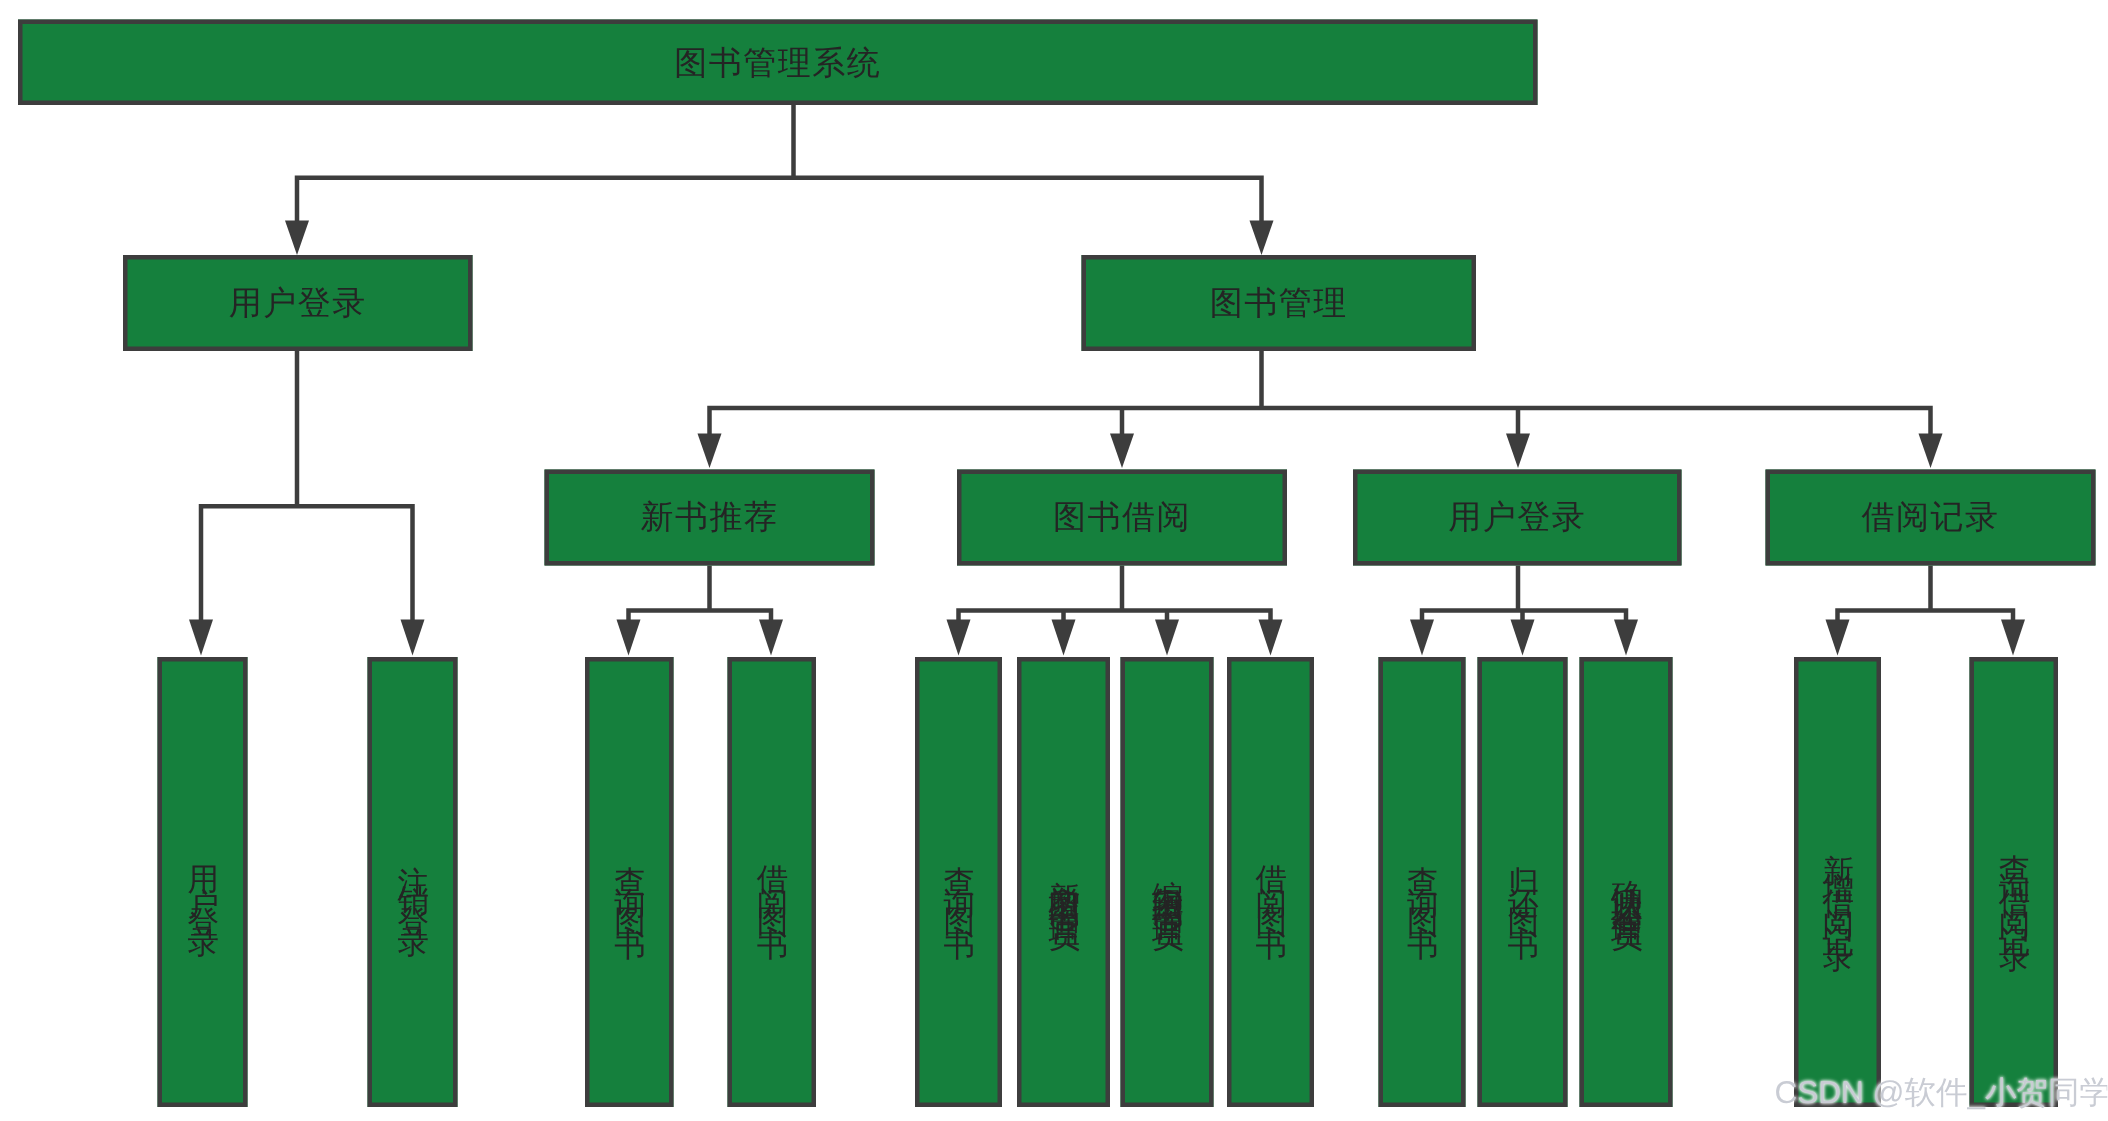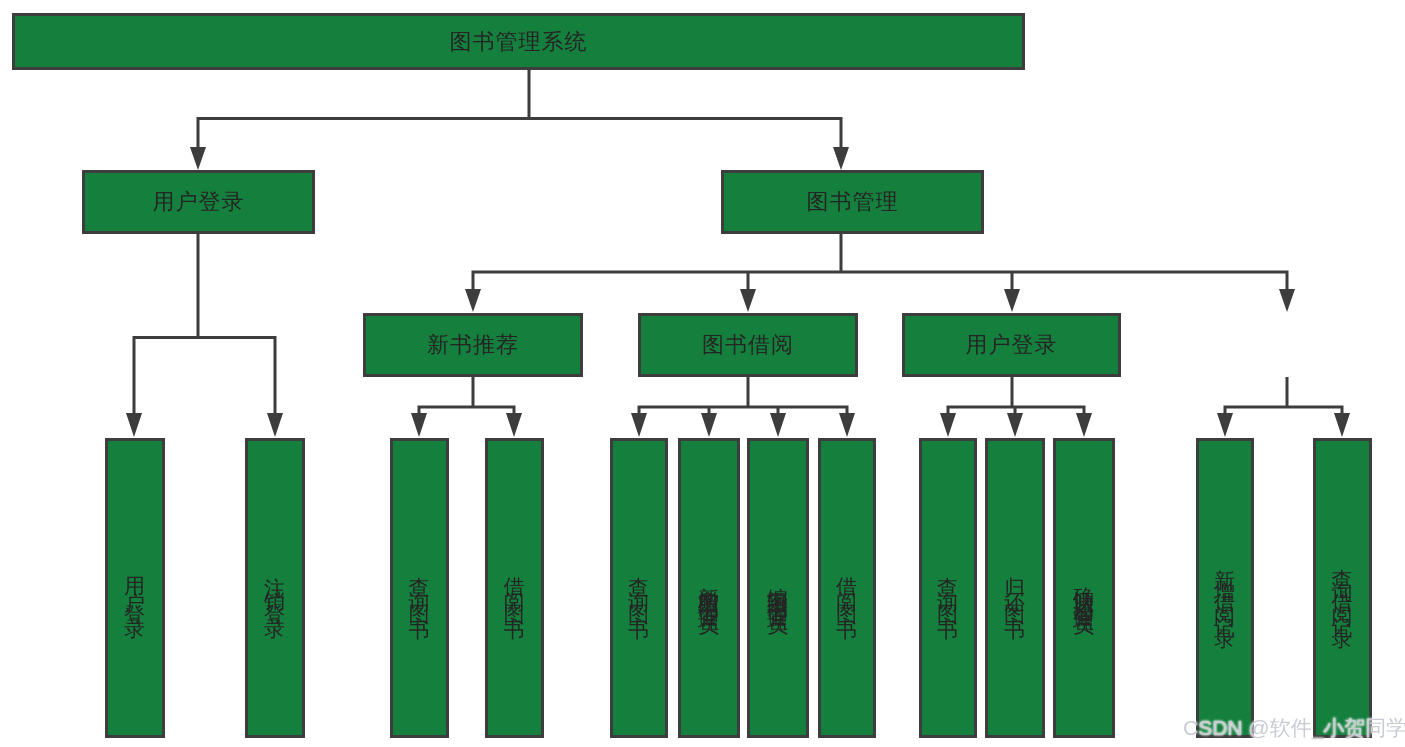--- a/index.html
+++ b/index.html
@@ -113,20 +113,23 @@
 
   <div class="box" style="left:363px;top:313px;width:220px;height:64px">
     <span class="hlabel">新书推荐</span>
   </div>
   <div class="box" style="left:638px;top:313px;width:220px;height:64px">
     <span class="hlabel">图书借阅</span>
   </div>
   <div class="box" style="left:902px;top:313px;width:219px;height:64px">
     <span class="hlabel">用户登录</span>
   </div>
+  <div class="box" style="left:1177px;top:313px;width:220px;height:64px">
+    <span class="hlabel">借阅记录</span>
+  </div>
 
   <div class="box leaf" style="left:105px;width:60px">
     <span class="vtext">用户登录</span>
   </div>
   <div class="box leaf" style="left:245px;width:60px">
     <span class="vtext">注销登录</span>
   </div>
 
   <div class="box leaf" style="left:390px;width:59px">
     <span class="vtext">查询图书</span>

